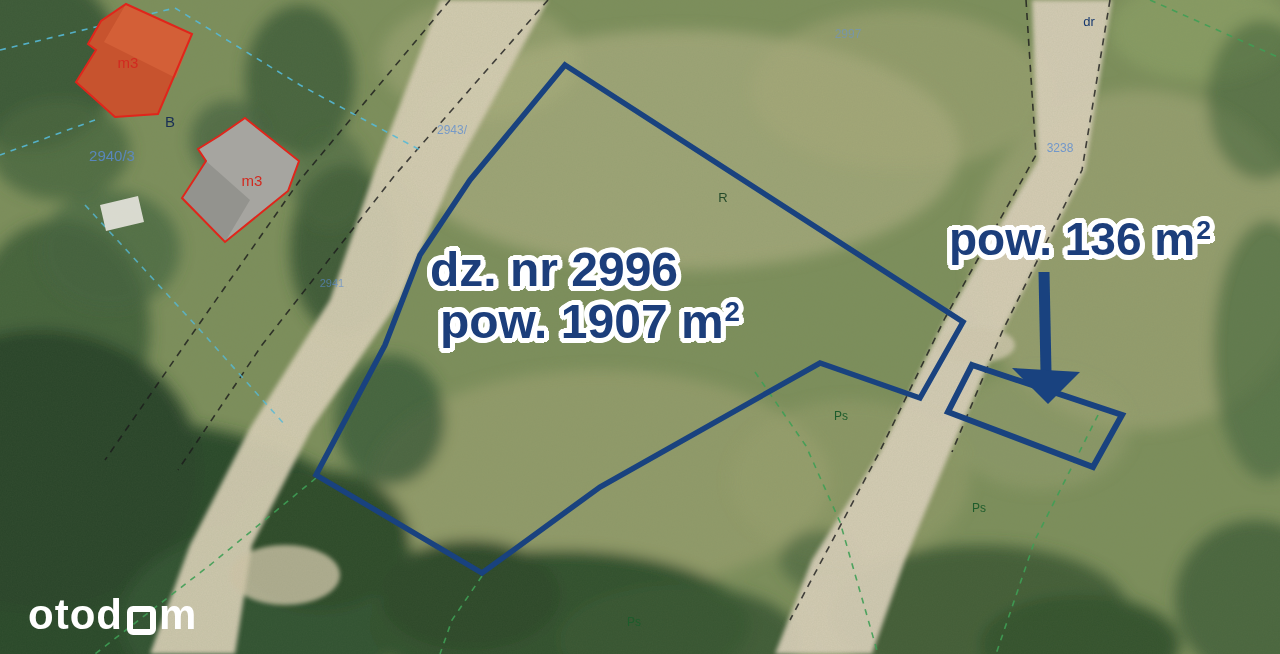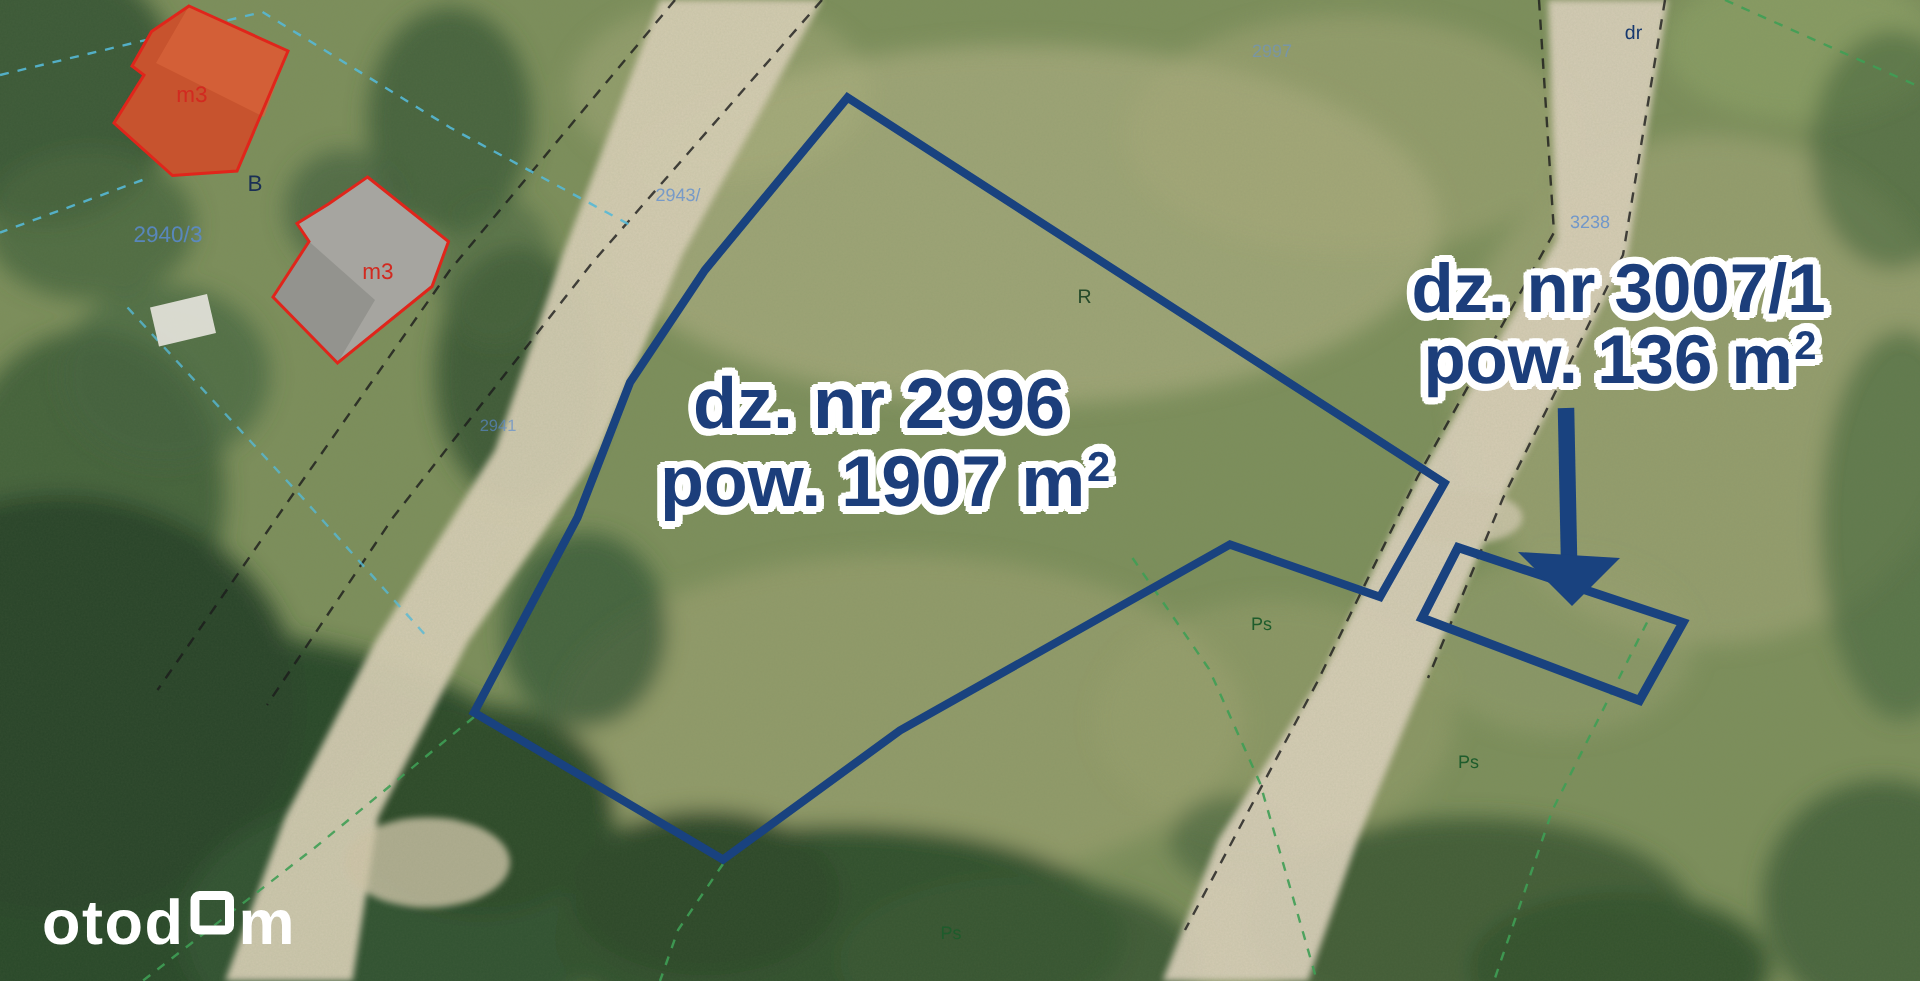--- a/index.html
+++ b/index.html
@@ -25,21 +25,21 @@
   .size46{font-size:46px;}
   
   #watermark{
     position:absolute;left:612px;top:330px;transform:translate(-50%,-50%);
     font-size:62px;font-weight:700;letter-spacing:3px;white-space:nowrap;
     color:rgba(255,255,255,0.52);
     text-shadow:3px 4px 6px rgba(45,45,45,0.55), 0 0 1px rgba(255,255,255,0.35);
   }
   
   #logo{
-    position:absolute;left:28px;top:594px;display:flex;align-items:flex-start;
+    position:absolute;left:28px;top:594px;display:flex;align-items:flex-end;
     color:#fff;font-size:42px;font-weight:700;letter-spacing:1px;line-height:1;
   }
   .logo-square{
     display:inline-block;width:17px;height:17px;border:6px solid #fff;
     border-radius:6px;margin:0 3px 1px 4px;
   }
 </style>
 </head>
 <body>
 
@@ -153,30 +153,27 @@
       <polygon stroke-width="5.5" stroke-linejoin="miter" points="565,65 963,322 920,398 820,363 600,487 482,573 316,475 385,345 420,255 470,180"></polygon>
       <polygon stroke-width="6" stroke-linejoin="miter" points="972,365 1122,415 1093,467 948,412"></polygon>
     </g>
 
     <g>
       <line x1="1044" y1="272" x2="1046" y2="372" stroke="#19427f" stroke-width="11"></line>
       <polygon fill="#19427f" points="1012,368 1080,372 1048,404"></polygon>
     </g>
   </svg>
 
-  <div class="plabel size48" style="left:586px;top:270px;">
+  <div class="plabel size48" style="left:554px;top:270px;">
     <span>dz. nr 2996</span>
   </div>
   <div class="plabel size48" style="left:590px;top:322px;">
     <span>pow. 1907 m</span><sup>2</sup>
   </div>
 
-  <div class="plabel size46" style="left:1079px;top:192px;">
-    <span>dz. nr 3007/1</span>
-  </div>
   <div class="plabel size46" style="left:1080px;top:239px;">
     <span>pow. 136 m</span><sup>2</sup>
   </div>
 
 
   <div id="logo">
     <span>otod</span>
     <span class="logo-square"></span>
     <span>m</span>
   </div>

